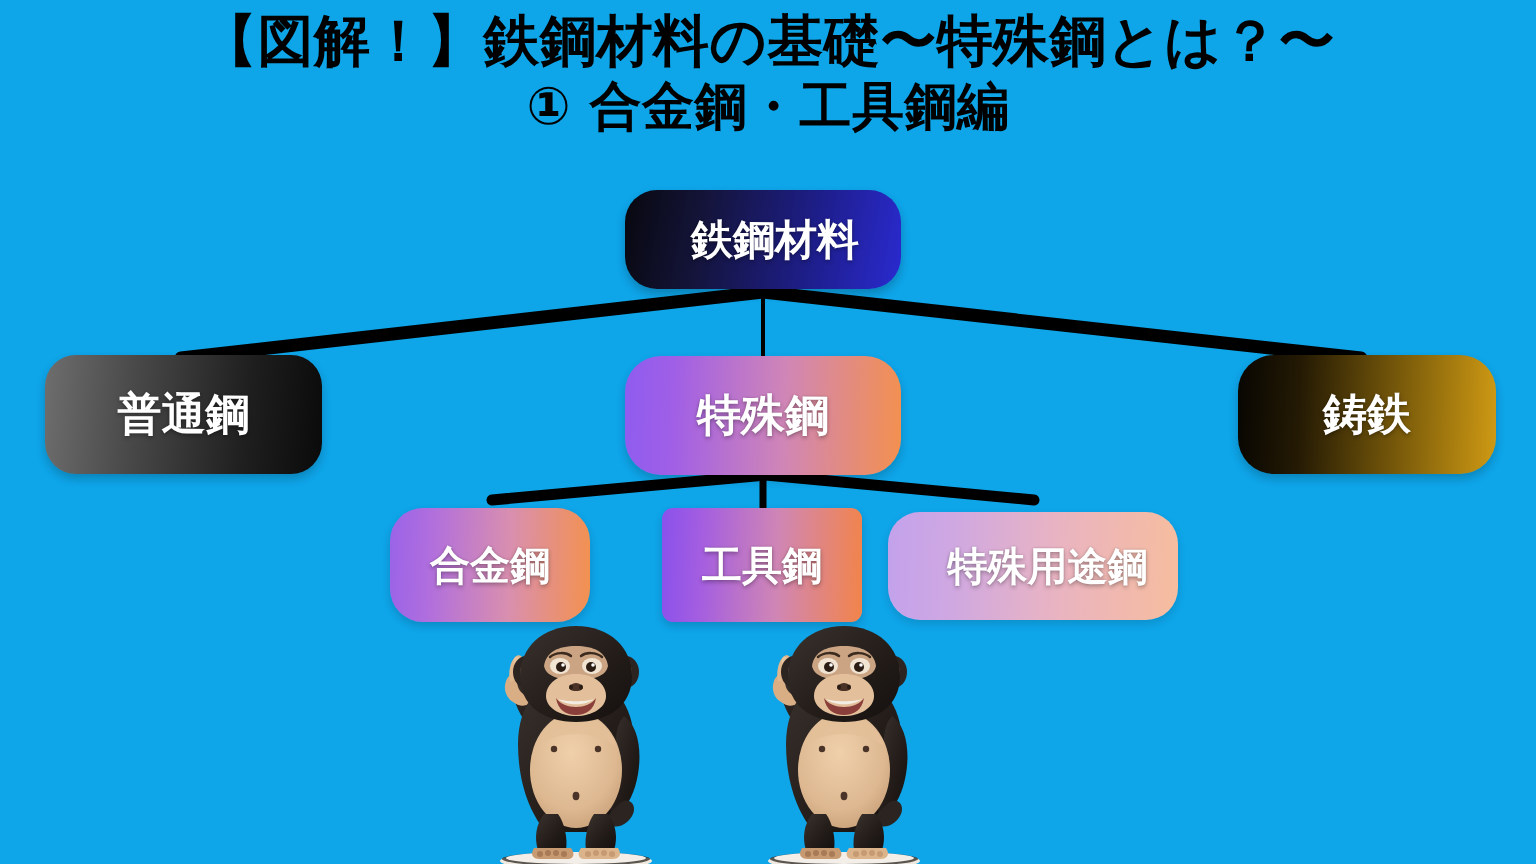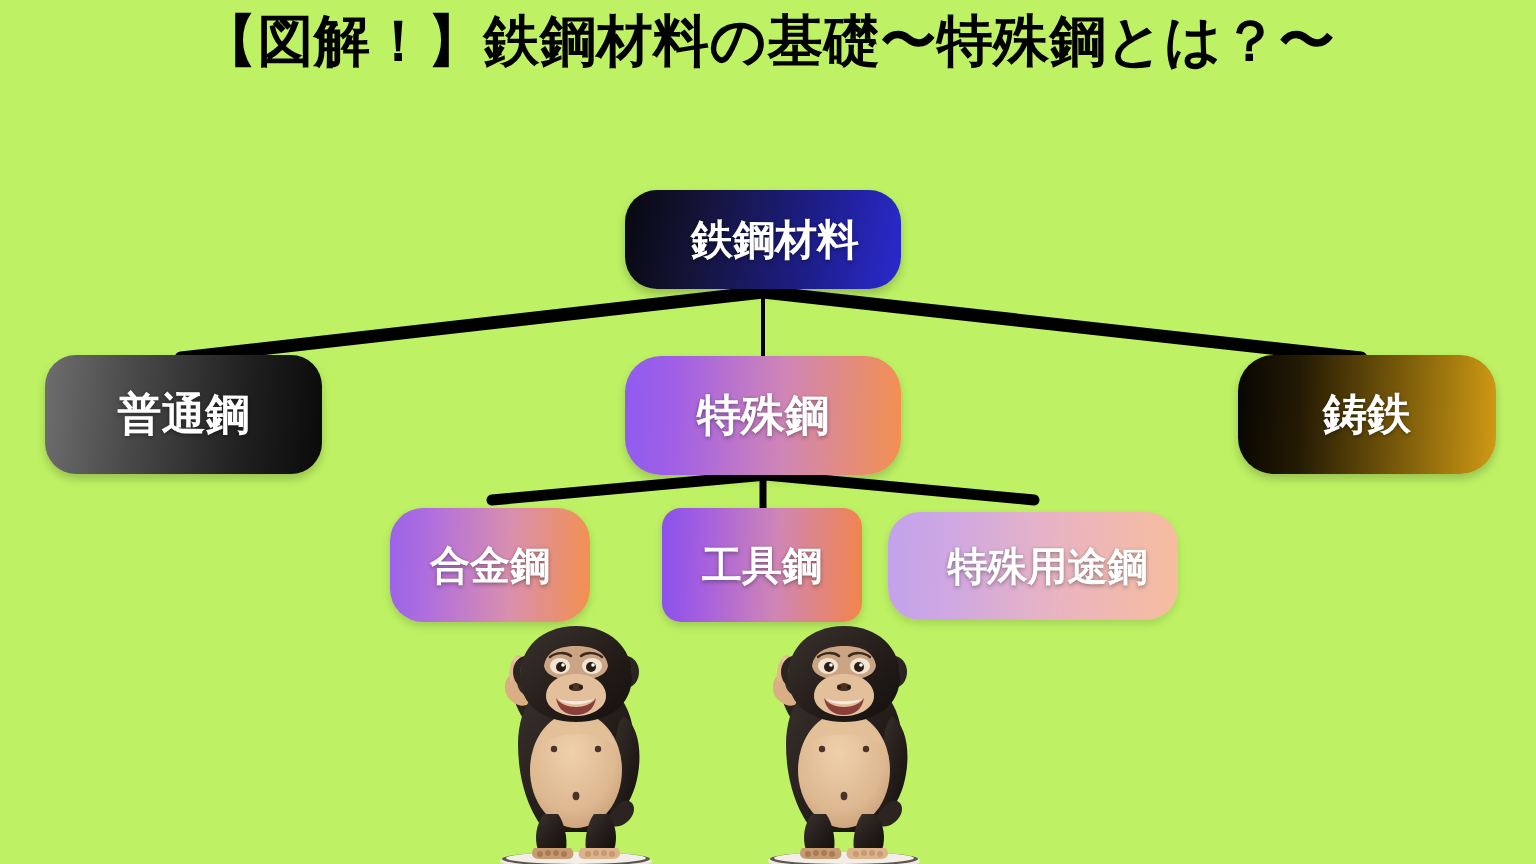--- a/index.html
+++ b/index.html
@@ -13,21 +13,21 @@
     height: 864px;
     overflow: hidden;
     font-family: "DejaVu Sans", "Liberation Sans", sans-serif;
     position: relative;
   }
 
   #canvas {
     position: relative;
     width: 1536px;
     height: 864px;
-    background: #bef264;
+    background: #0ea5e9;
     overflow: hidden;
   }
 
   
   .title-block {
     position: absolute;
     left: 0;
     top: 8px;
     width: 1536px;
     text-align: center;
@@ -140,21 +140,21 @@
     z-index: 5;
   }
   #node-alloy .node-label { font-size: 40px; }
 
   #node-tool {
     left: 662px;
     top: 508px;
     width: 200px;
     height: 114px;
     background: linear-gradient(92deg, #8a51ec 0%, #a45ee0 20%, #d086b4 58%, #f2844a 100%);
-    border-radius: 19px;
+    border-radius: 11px;
     box-shadow: 0 4px 9px rgba(0,0,0,0.16);
     z-index: 5;
   }
   #node-tool .node-label { font-size: 40px; }
 
   #node-specialuse {
     left: 888px;
     top: 512px;
     width: 290px;
     height: 108px;
@@ -175,20 +175,21 @@
   #mascot-right { left: 752px; top: 618px; width: 184px; height: 250px; }
   .mascot svg { display: block; width: 100%; height: 100%; }
 </style>
 </head>
 <body>
 
 <div id="canvas">
 
   <div class="title-block">
     <div class="title-line title-line-1">【図解！】鉄鋼材料の基礎〜特殊鋼とは？〜</div>
+    <div class="title-line title-line-2">① 合金鋼・工具鋼編</div>
   </div>
 
   <svg id="connectors" viewBox="0 0 1536 864" preserveAspectRatio="none">
 
     <path d="M 763 292 L 181 358" stroke="#000000" stroke-width="13" stroke-linecap="round" fill="none"></path>
     <path d="M 763 292 L 1361 358" stroke="#000000" stroke-width="13" stroke-linecap="round" fill="none"></path>
     <path d="M 763 290 L 763 360" stroke="#000000" stroke-width="4" stroke-linecap="round" fill="none"></path>
 
     <path d="M 766 475 L 492 500" stroke="#000000" stroke-width="11" stroke-linecap="round" fill="none"></path>
     <path d="M 766 475 L 1034 500" stroke="#000000" stroke-width="11" stroke-linecap="round" fill="none"></path>

